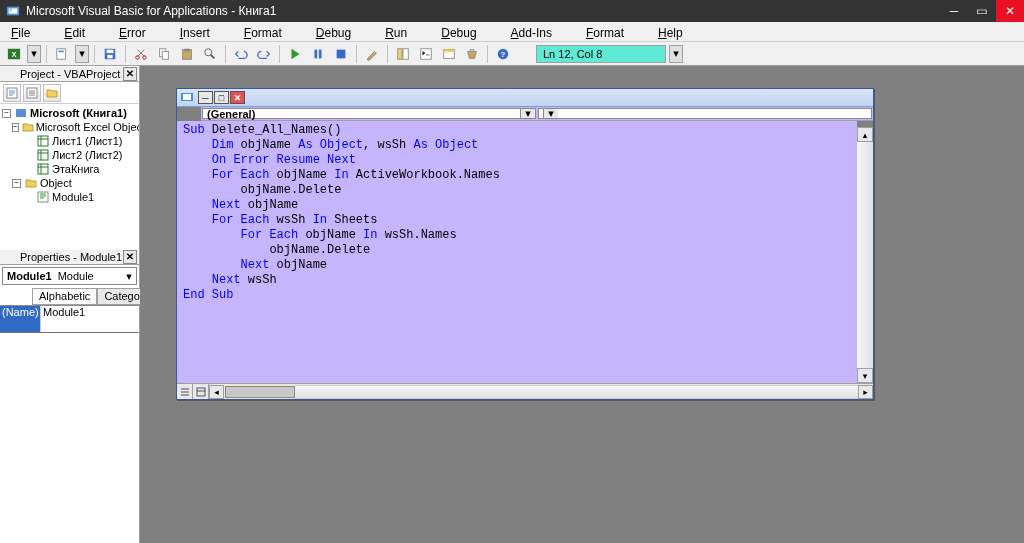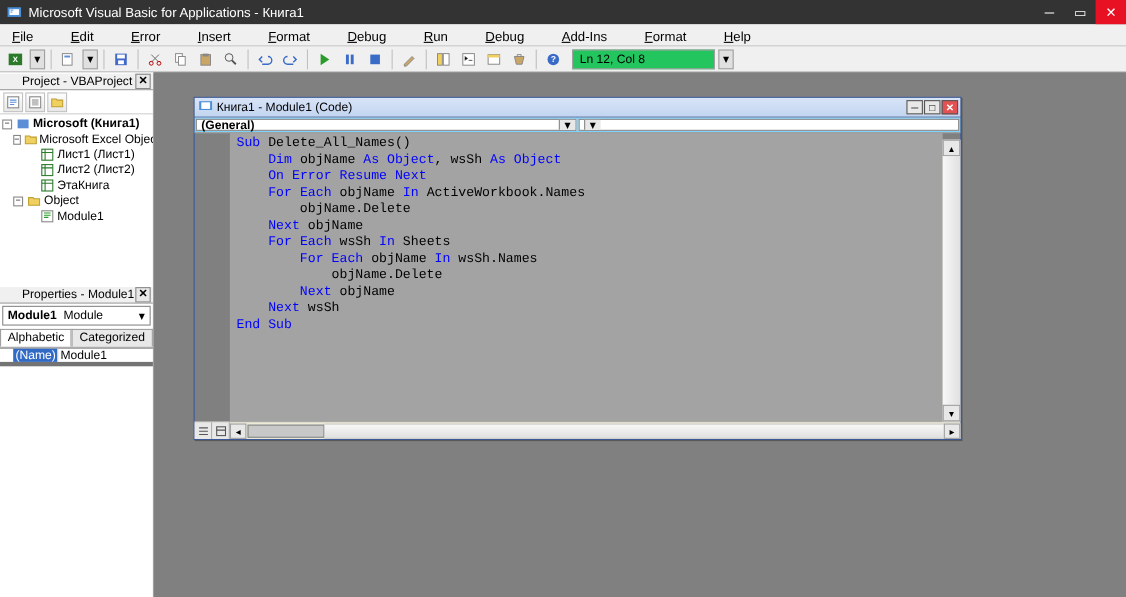--- a/index.html
+++ b/index.html
@@ -59,24 +59,24 @@
   gap: 3px;
 }
 .toolbtn {
   width: 20px; height: 20px;
   display: flex; align-items: center; justify-content: center;
   border: 1px solid transparent;
 }
 .toolbtn svg { width: 14px; height: 14px; }
 .sep { width: 1px; height: 18px; background: #c0c0c0; margin: 0 2px; }
 .pos-box {
-  margin-left: 4px;
+  margin-left: 20px;
   height: 18px;
   border: 1px solid #a0a0a0;
-  background: #22c55e;
+  background: #5eead4;
   padding: 1px 6px;
   min-width: 130px;
   font-size: 11px;
   display: flex; align-items: center;
 }
 .dd-arrow {
   width: 14px; height: 18px;
   background: #e0e0e0;
   border: 1px solid #a0a0a0;
   display: flex; align-items: center; justify-content: center;
@@ -143,25 +143,25 @@
 .props-combo {
   border: 1px solid #888;
   margin: 2px;
   height: 18px;
   display: flex;
   align-items: center;
   font-size: 11px;
 }
 .props-combo .nm { font-weight: bold; padding: 0 4px; }
 .props-combo .ty { flex: 1; padding-left: 2px; }
-.tabs { display: flex; height: 18px; border-bottom: 1px solid #a0a0a0; }
+.tabs { display: flex; height: 18px; border-bottom: 1px solid #a0a0a0; margin-left: 32px; }
 .tab { border: 1px solid #a0a0a0; border-bottom: none; padding: 1px 6px; font-size: 11px; background: #fff; margin-top:1px;}
 .tab.inactive { background: #e8e8e8; }
 .prop-grid { border-top: 1px solid #888; }
-.prop-row { display: flex; height: 16px; border-bottom: 4px solid #737373; font-size: 11px; padding-left: 12px;}
+.prop-row { display: flex; height: 27px; border-bottom: 1px solid #737373; font-size: 11px;}
 .prop-row .k { width: 40px; background: #316AC5; color: #fff; padding-left: 2px;}
 .prop-row .v { flex: 1; padding-left: 2px; border-left:1px solid #ccc;}
 
 .mdi { flex: 1; position: relative; background: #808080; }
 .code-win {
   position: absolute;
   left: 36px; top: 22px;
   width: 698px; height: 312px;
   border: 1px solid #3b5998;
   display: flex; flex-direction: column;
@@ -182,22 +182,23 @@
   border: 1px solid #555;
   margin-left: 1px;
   display: flex; align-items: center; justify-content: center;
   font-size: 9px; font-weight: bold;
   background: #e8e8e8;
 }
 .win-btn.close { background: #e25252; color: #fff; }
 .dropdowns {
   display: flex;
   height: 14px;
-  background: #7dd3fc;
+  background: #c4b5fd;
   border-bottom: 1px solid #a0a0a0;
+  margin-left: 24px;
 }
 .dd {
   flex: 1;
   margin: 1px;
   border: 1px solid #888;
   background: #fff;
   display: flex;
   align-items: center;
   padding-left: 4px;
   font-size: 11px;
@@ -206,24 +207,23 @@
 .dd .val { flex: 1; }
 .dd .ar {
   width: 15px; height: 100%;
   background: #e8e8e8;
   border-left: 1px solid #888;
   display: flex; align-items: center; justify-content: center;
 }
 .dd .val.bold { font-weight: bold; }
 .code-body {
   flex: 1;
-  background: #a3a3a3;
+  background: #c4b5fd;
   overflow: auto;
   position: relative;
-  margin-left: 32px;
 }
 pre.code {
   font-family: Consolas, "Courier New", monospace;
   font-size: 12px;
   line-height: 15px;
   padding: 2px 6px;
   white-space: pre;
 }
 .kw { color: #0000ff; }
 .cw-bottom {
@@ -519,21 +519,20 @@
     </div>
   </div>
 
   <div class="mdi">
     <div class="code-win">
       <div class="cw-title">
         <span style="margin-right:4px"><svg width="12" height="12" viewBox="0 0 12 12">
               <rect x="0" y="2" width="12" height="8" fill="#4a8fd8"></rect>
               <rect x="2" y="3" width="8" height="6" fill="#fff"></rect>
             </svg></span>
-        <span class="t">Книга1 - Module1 (Code)</span>
         <div class="win-btn">─</div>
         <div class="win-btn">□</div>
         <div class="win-btn close">✕</div>
       </div>
       <div class="dropdowns">
         <div class="dd">
             <span class="val bold">(General)</span>
             <span class="ar">▾</span>
           </div>
         <div class="dd">

